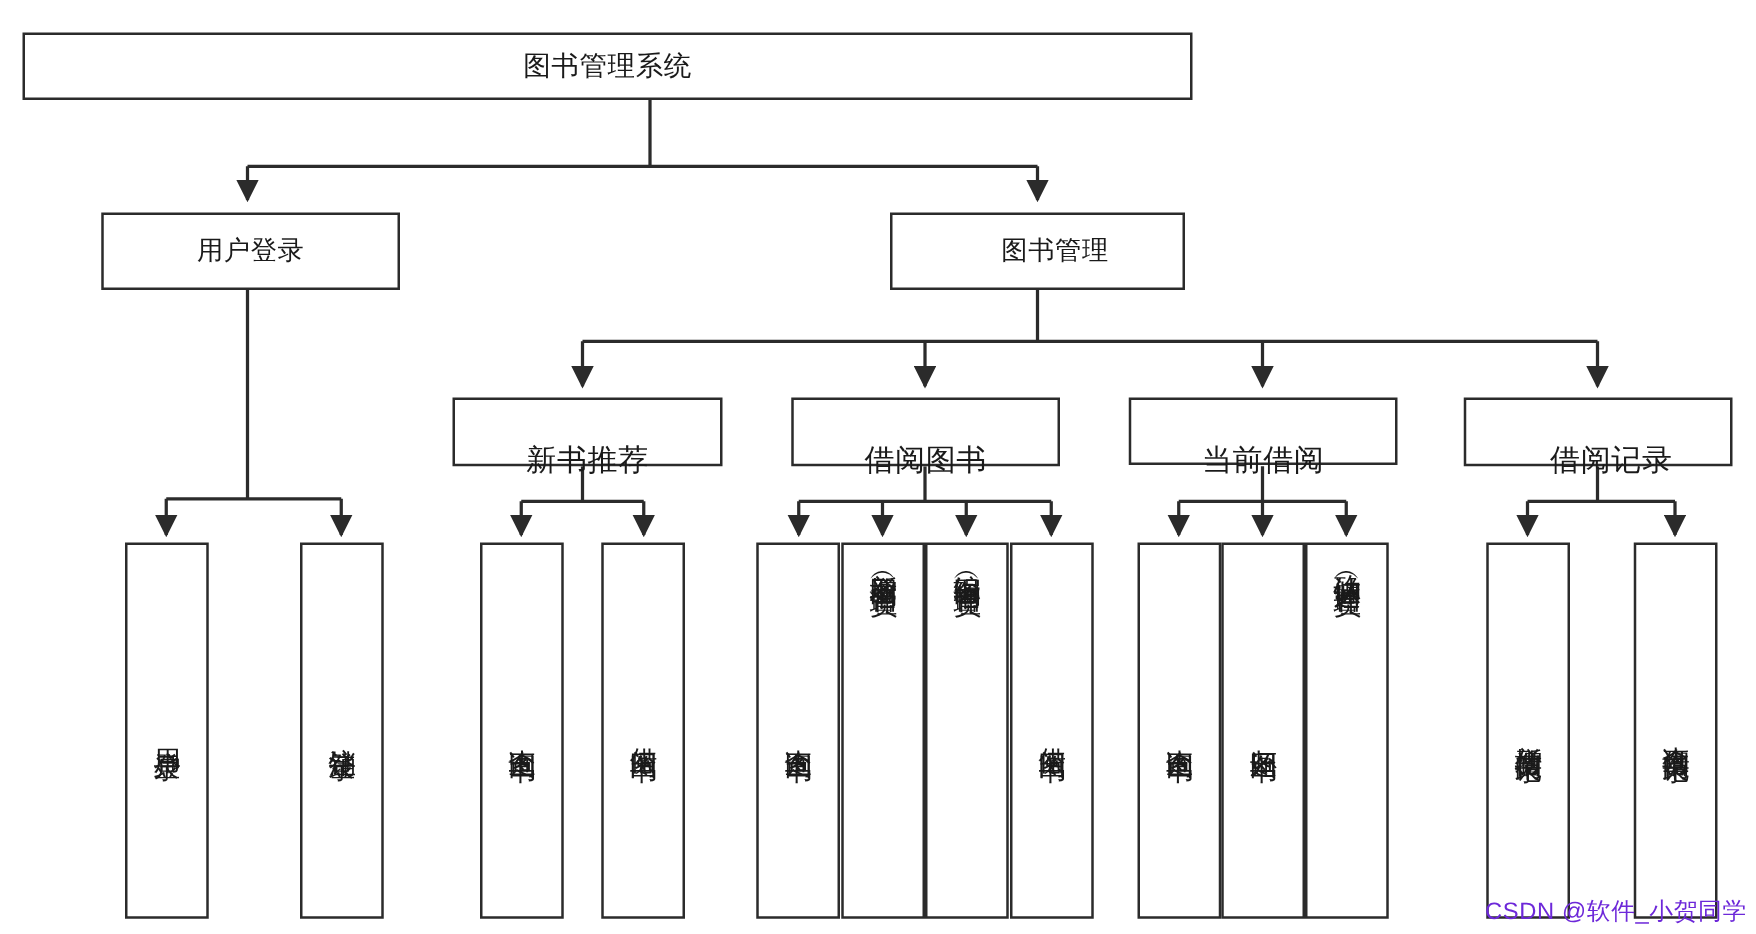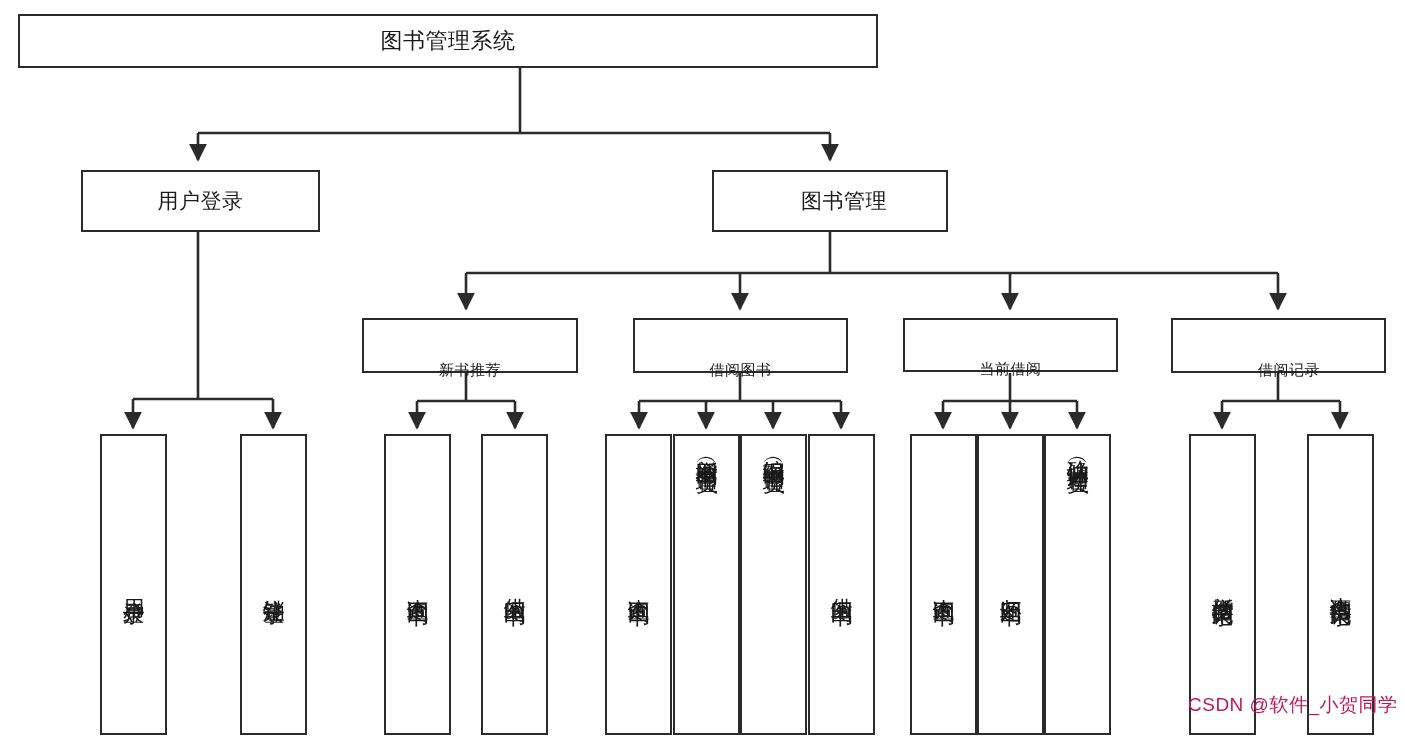--- a/index.html
+++ b/index.html
@@ -36,21 +36,21 @@
   }
   .node .label {
     color: #1a1a1a;
     font-size: 21px;
     line-height: 1.28;
     letter-spacing: 0.5px;
     white-space: nowrap;
   }
   .node.root .label { font-size: 22px; }
   .node.level2 .label { font-size: 21px; }
-  .node.level3 .label { font-size: 15px; margin-top: 48px; }
+  .node.level3 .label { font-size: 24px; margin-top: 48px; }
 
   
   .node.leaf {
     align-items: flex-start;
     justify-content: center;
     padding-top: 6px;
   }
   .node.leaf .label {
     writing-mode: vertical-rl;
     text-orientation: upright;
@@ -60,23 +60,23 @@
     white-space: normal;
     max-height: 288px;
   }
   .node.leaf.centered {
     align-items: center;
     padding-top: 0;
   }
   .watermark {
     position: absolute;
     left: 1188px;
-    top: 692px;
+    top: 716px;
     font-size: 19px;
-    color: #be185d;
+    color: #6d28d9;
     letter-spacing: 0.5px;
     z-index: 3;
     white-space: nowrap;
   }
 </style>
 </head>
 <body>
 
 <div id="canvas">
 
@@ -123,21 +123,21 @@
       <path d="M 1010 401 L 1010 428" marker-end="url(#arrow)"></path>
       <path d="M 1077 401 L 1077 428" marker-end="url(#arrow)"></path>
 
       <path d="M 1278 373 L 1278 401"></path>
       <path d="M 1222 401 L 1340 401"></path>
       <path d="M 1222 401 L 1222 428" marker-end="url(#arrow)"></path>
       <path d="M 1340 401 L 1340 428" marker-end="url(#arrow)"></path>
     </g>
   </svg>
 
-  <div class="node root" style="left:18px; top:14px; width:860px; height:54px;">
+  <div class="node root" style="left:18px; top:26px; width:936px; height:54px;">
     <span class="label">图书管理系统</span>
   </div>
 
   <div class="node level2" style="left:81px; top:170px; width:239px; height:62px;">
     <span class="label">用户登录</span>
   </div>
   <div class="node level2" style="left:712px; top:170px; width:236px; height:62px;padding-left:28px;">
     <span class="label">图书管理</span>
   </div>
 

